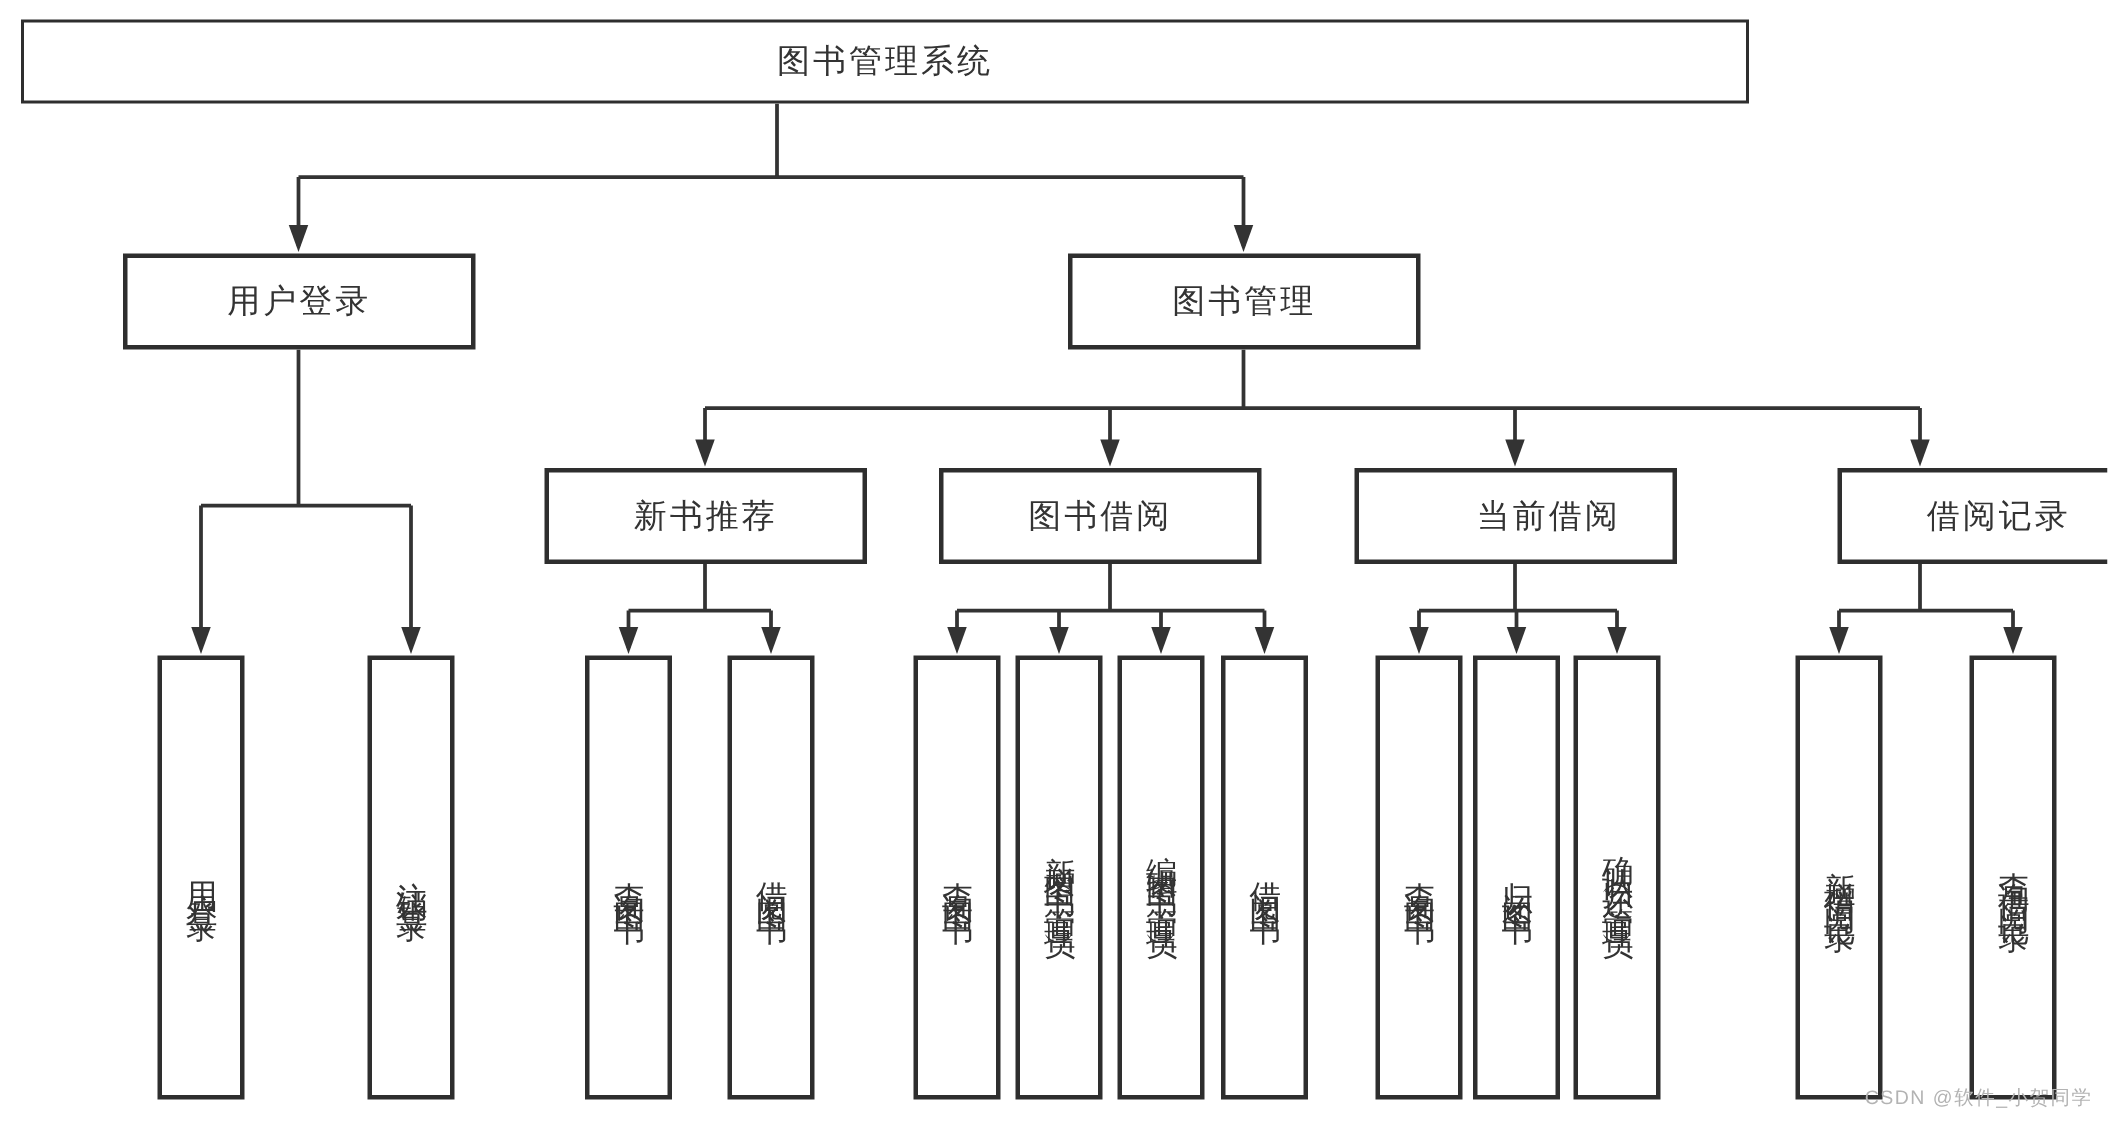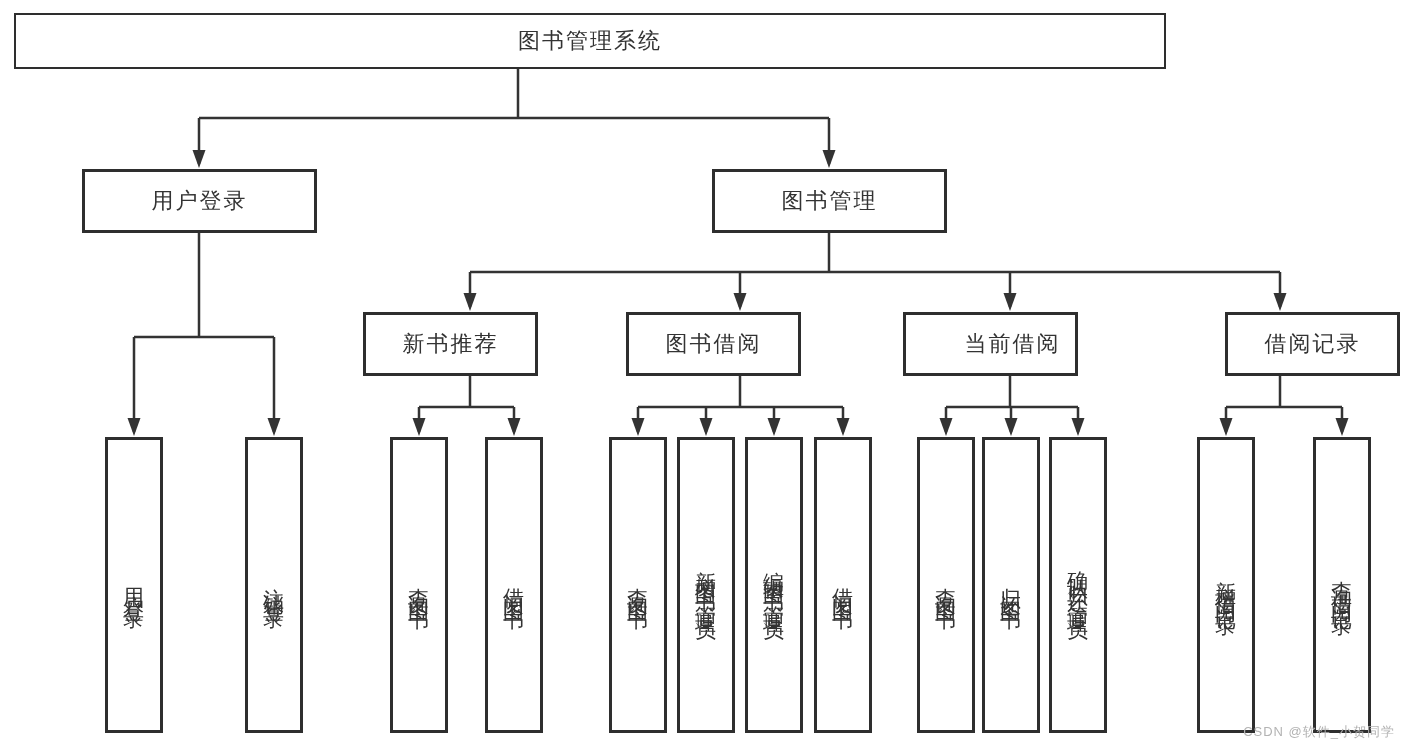--- a/index.html
+++ b/index.html
@@ -48,21 +48,21 @@
     font-size:22px;
     letter-spacing:2px;
     color:var(--text);
     white-space:nowrap;
   }
   .box.root{
     left:14px;top:13px;width:1152px;height:56px;
     border-width:2.5px;
   }
   .box.l2{top:169px;width:235px;height:64px;}
-  .box.l3{top:312px;width:175px;height:64px;text-align:center;}
+  .box.l3{top:312px;width:215px;height:64px;text-align:center;}
   .box.leaf{
     top:437px;width:58px;height:296px;
     writing-mode:vertical-rl;
     font-size:21px;
     letter-spacing:7px;
     line-height:1;
   }
   #watermark{
     position:absolute;
     right:10px;

